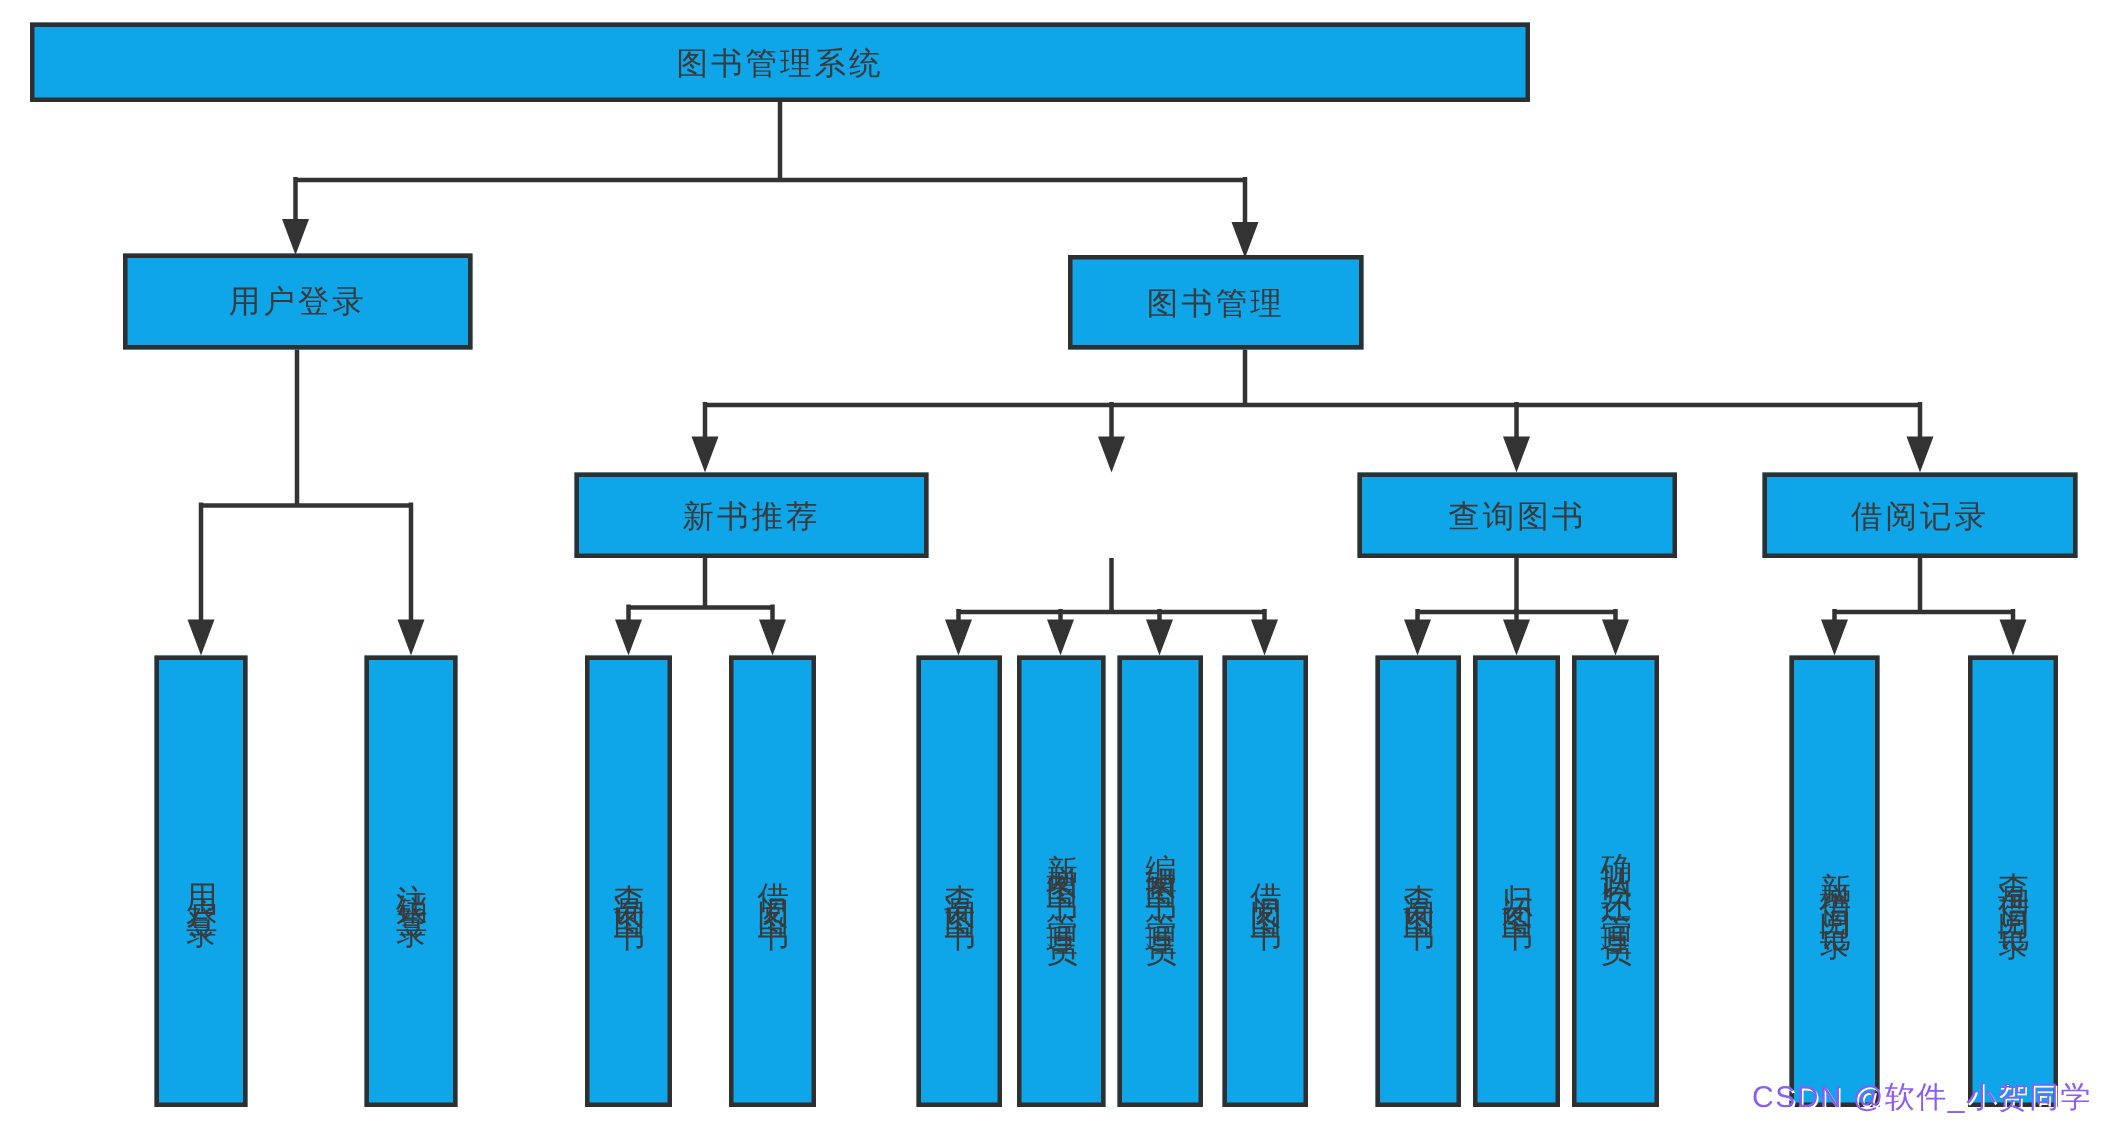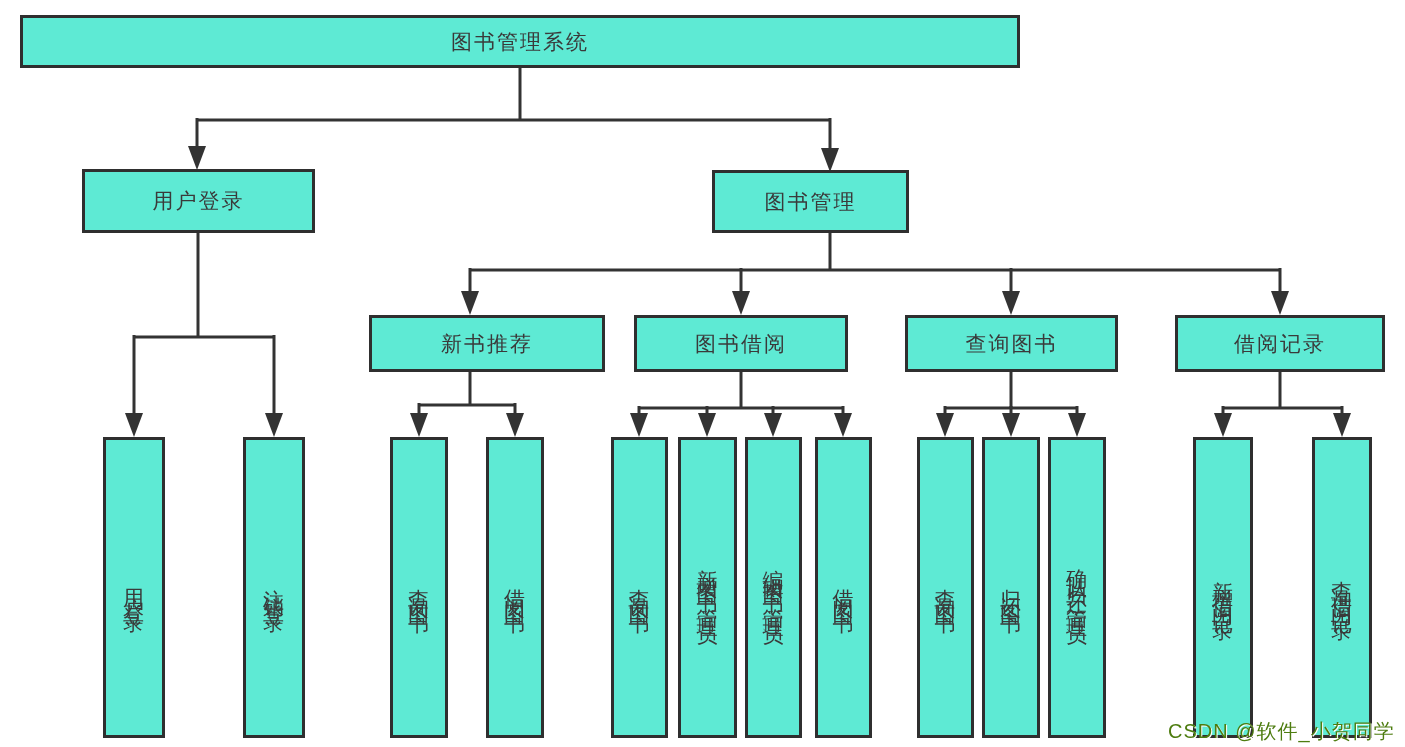--- a/index.html
+++ b/index.html
@@ -16,21 +16,21 @@
   }
   .connectors {
     position: absolute;
     left: 0; top: 0;
     width: 1405px; height: 747px;
     z-index: 1;
   }
   .node {
     position: absolute;
     box-sizing: border-box;
-    background: #5eead4;
+    background: #0ea5e9;
     border: 3px solid #2f2f2f;
     color: #3a3a3a;
     display: flex;
     align-items: center;
     justify-content: center;
     z-index: 2;
     font-size: 21px;
     letter-spacing: 2px;
     white-space: nowrap;
   }
@@ -39,21 +39,21 @@
     text-orientation: mixed;
     letter-spacing: 8px;
     font-size: 21px;
     line-height: 1;
   }
   .watermark {
     position: absolute;
     z-index: 3;
     font-size: 20px;
     letter-spacing: 1px;
-    color: #4d7c0f;
+    color: #8b5cf6;
     text-shadow: 1px 1px 0 #ffffff;
     white-space: nowrap;
   }
 </style>
 </head>
 <body>
 
 <div class="canvas">
 
   <svg class="connectors" viewBox="0 0 1405 747" xmlns="http://www.w3.org/2000/svg">
@@ -127,22 +127,21 @@
       <polygon points="1214,413 1232,413 1223,437"></polygon>
       <polygon points="1333,413 1351,413 1342,437"></polygon>
     </g>
   </svg>
 
   <div class="node" style="left:20px; top:15px; width:1000px; height:53px;">图书管理系统</div>
 
   <div class="node" style="left:82px; top:169px; width:233px; height:64px;">用户登录</div>
   <div class="node" style="left:712px; top:170px; width:197px; height:63px;">图书管理</div>
 
-  <div class="node" style="left:369px; top:315px; width:236px; height:57px;">新书推荐</div>
-  <div class="node" style="left:634px; top:315px; width:214px; height:57px;">图书借阅</div>
+  <div class="node" style="left:383px; top:315px; width:236px; height:57px;">新书推荐</div>
   <div class="node" style="left:905px; top:315px; width:213px; height:57px;">查询图书</div>
   <div class="node" style="left:1175px; top:315px; width:210px; height:57px;">借阅记录</div>
 
   <div class="node leaf" style="left:103px; top:437px; width:62px; height:301px;">
     <span class="vtext">用户登录</span>
   </div>
   <div class="node leaf" style="left:243px; top:437px; width:62px; height:301px;">
     <span class="vtext">注销登录</span>
   </div>
 

